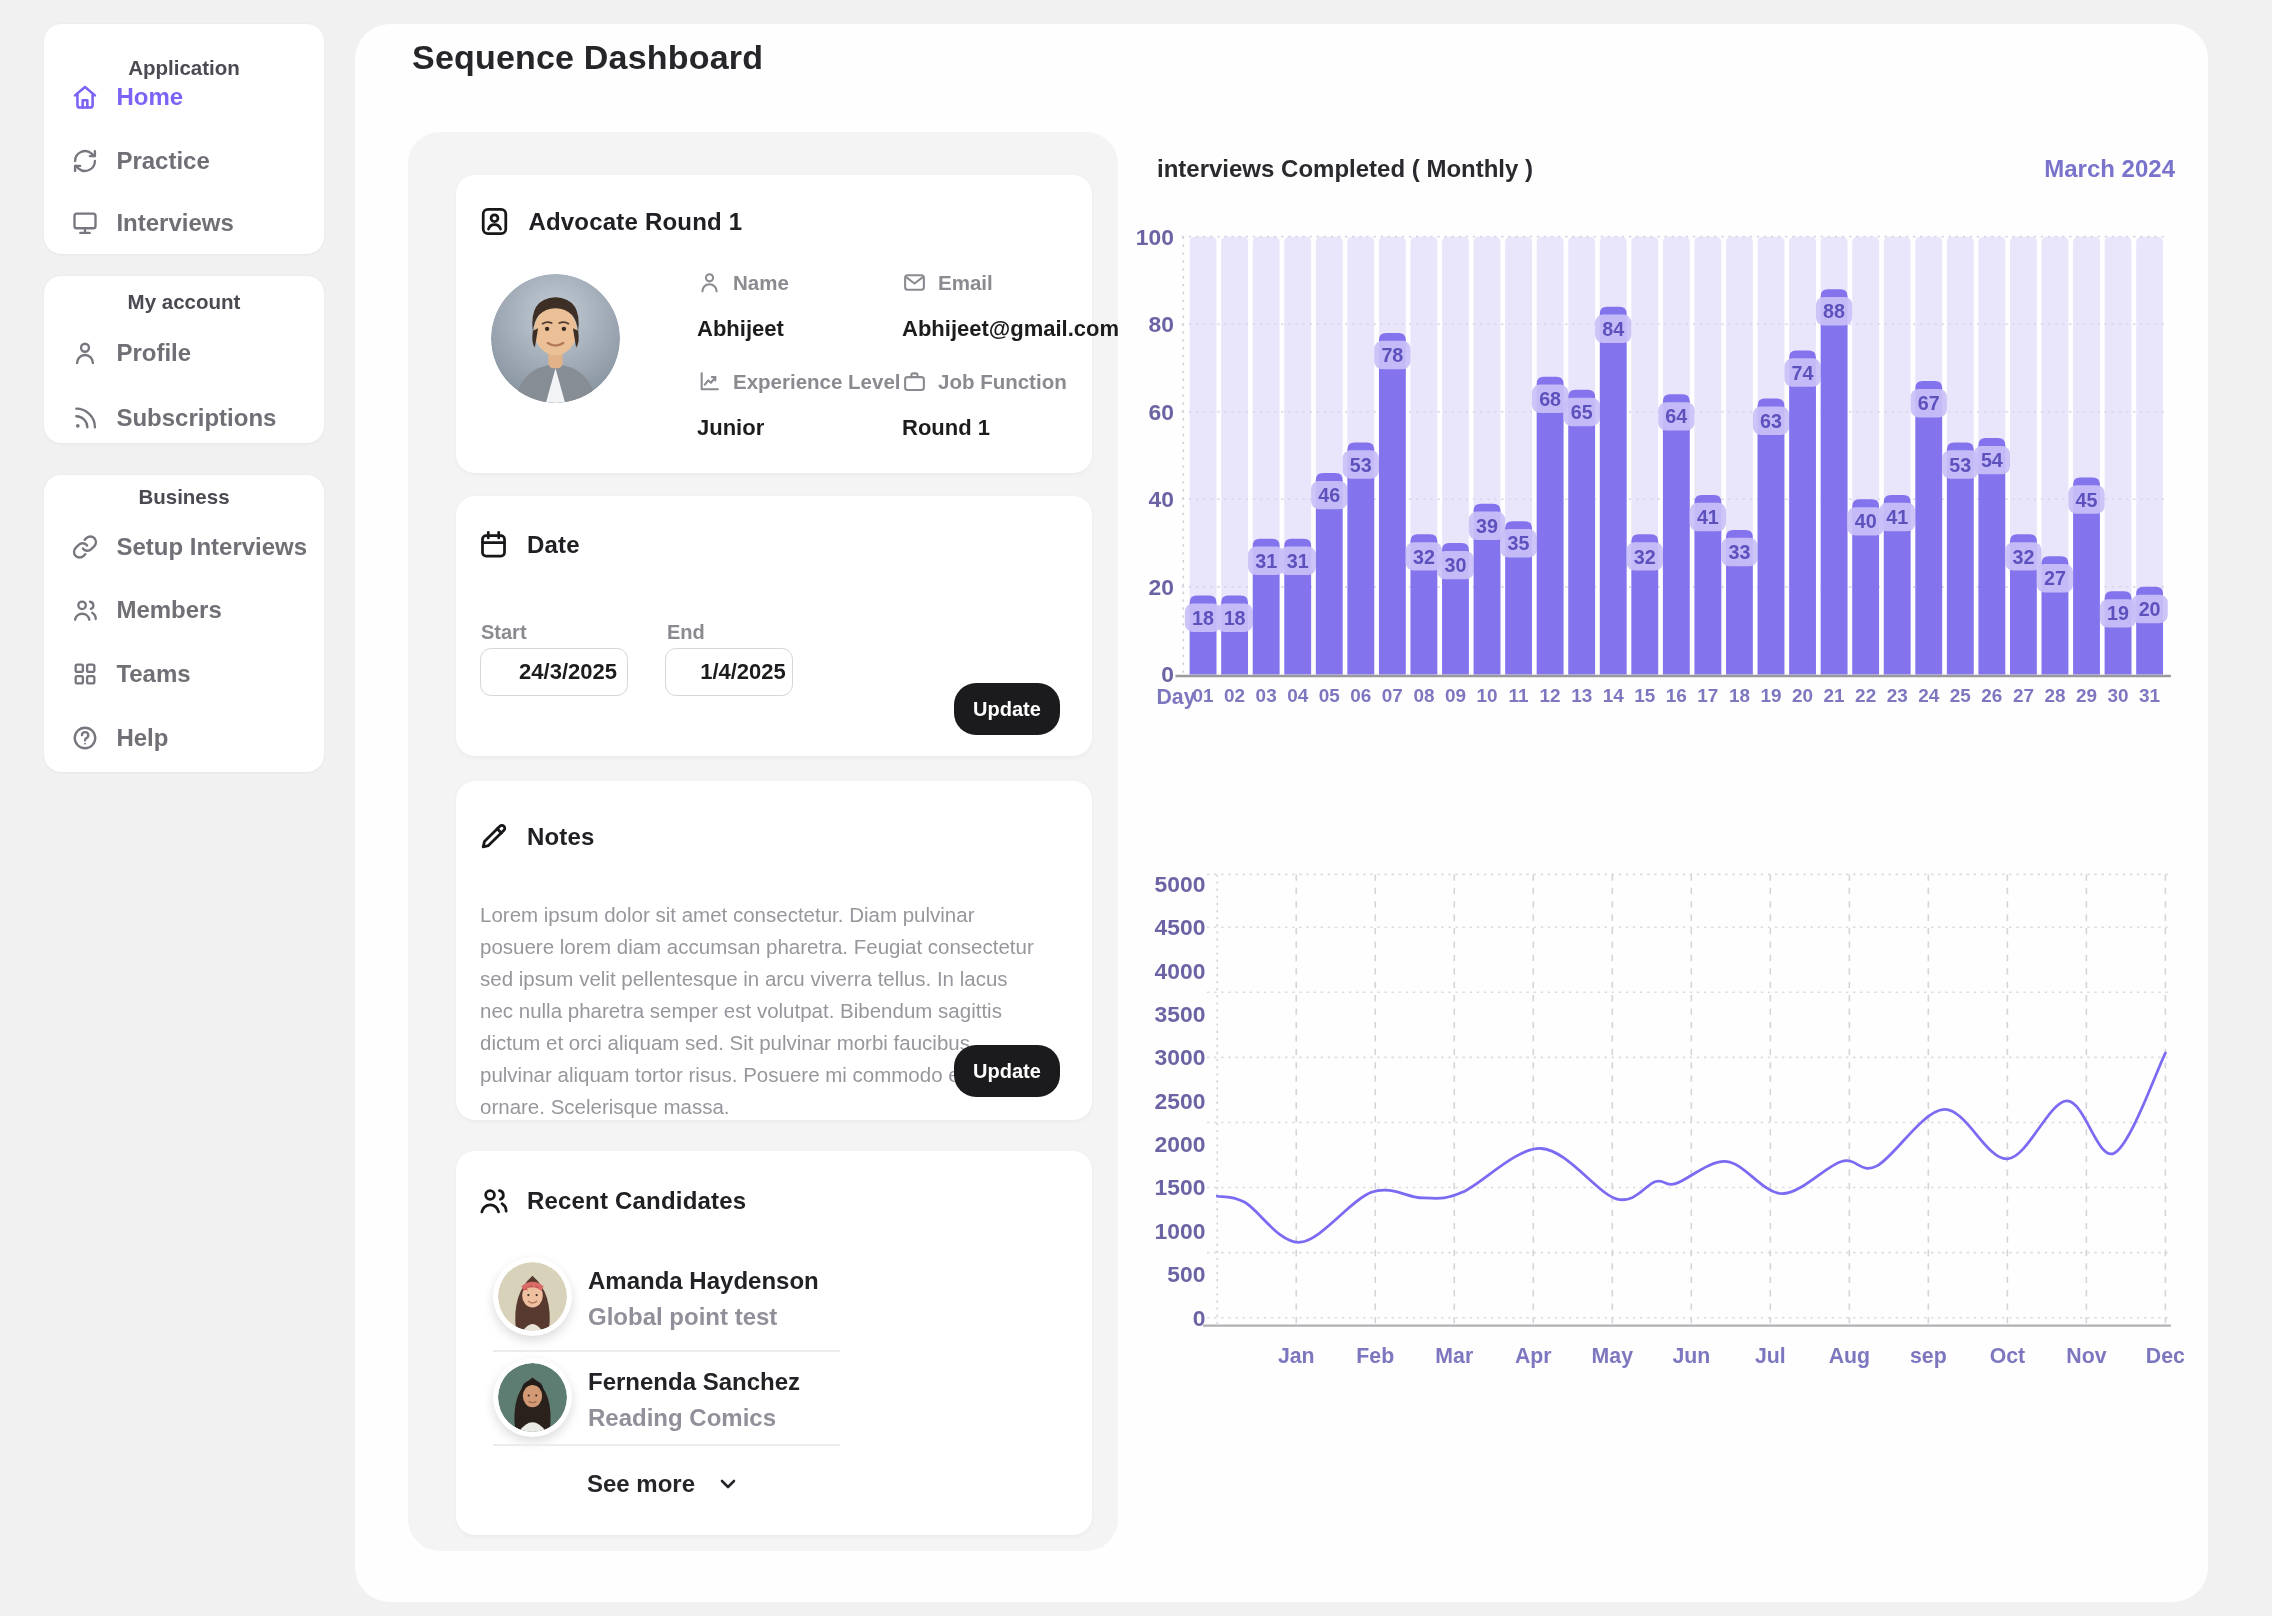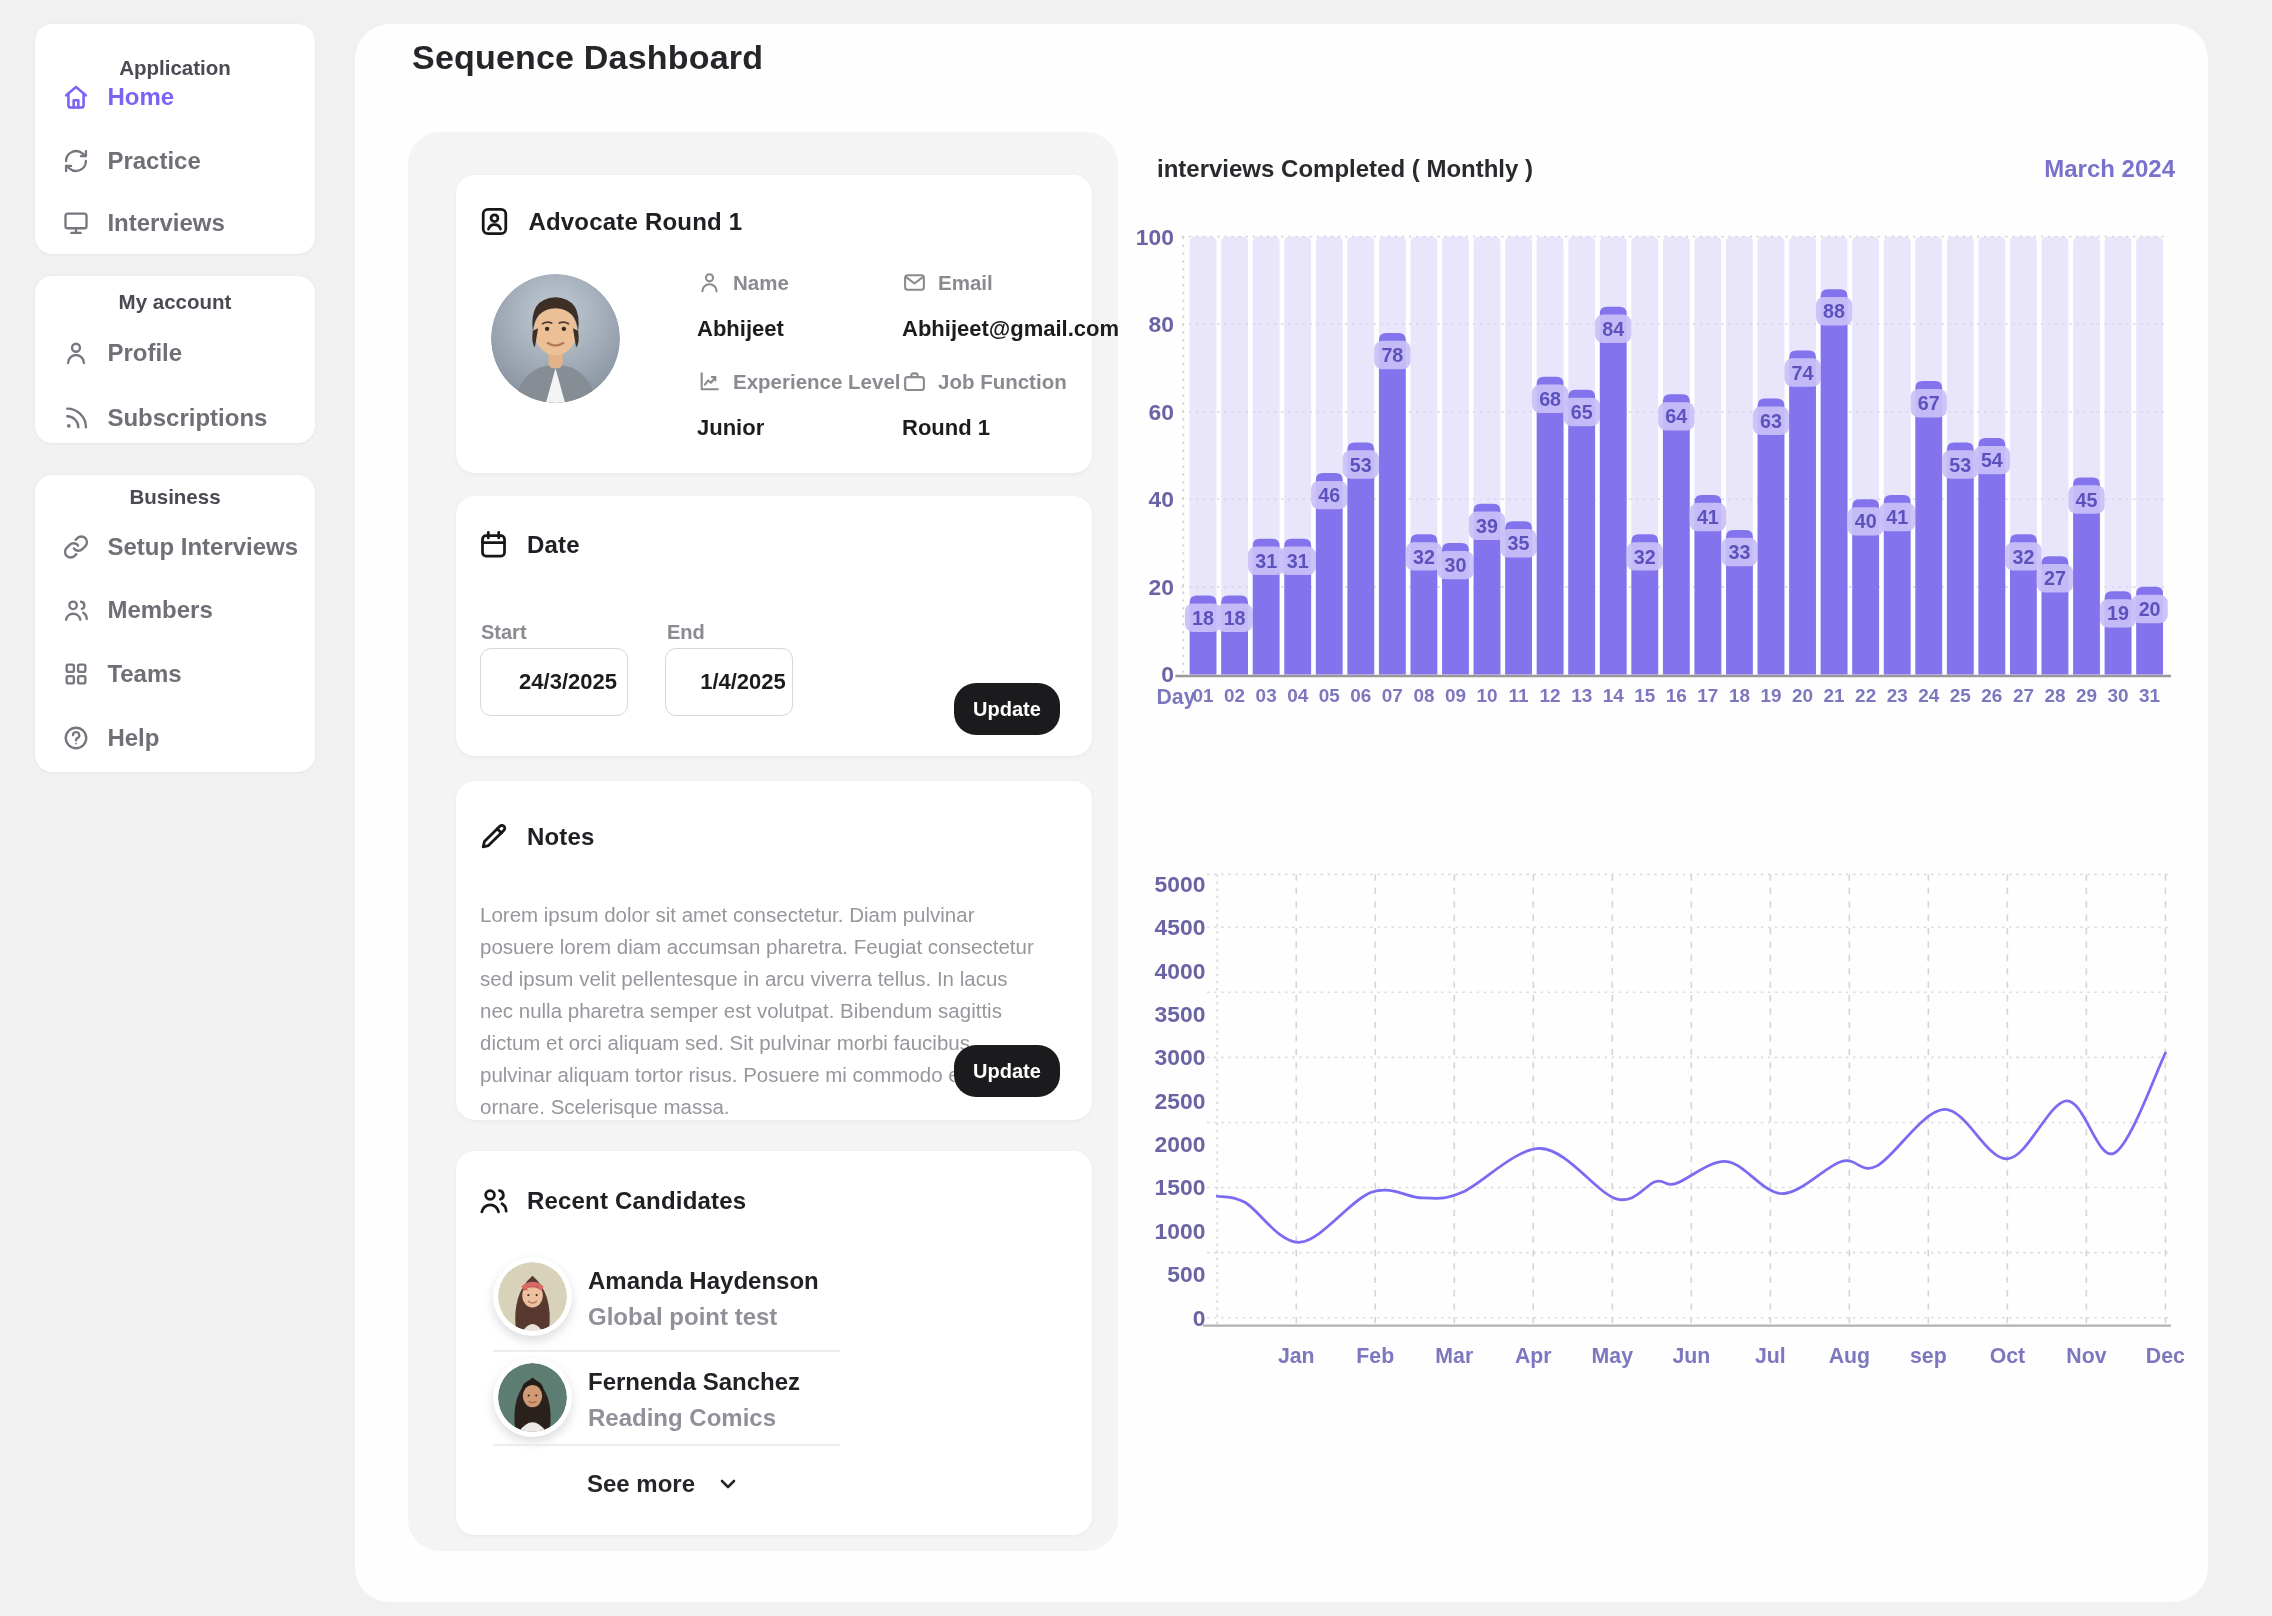--- a/index.html
+++ b/index.html
@@ -5,21 +5,21 @@
   html,body{margin:0;padding:0;}
   body{font-family:"Liberation Sans", sans-serif; background:#f1f1f2;}
   .stage{position:relative;width:2273px;height:1616px;background:#f1f1f2;overflow:hidden;}
 
   
   .main-panel{position:absolute;left:355px;top:24px;width:1853px;height:1578px;background:#fefefe;border-radius:35px;}
   .cards-container{position:absolute;left:408px;top:132px;width:710px;height:1419px;background:#f4f4f5;border-radius:32px;}
   .page-title{position:absolute;left:412px;top:38px;font-size:34px;font-weight:700;color:#26262a;letter-spacing:0.2px;}
 
   
-  .side-card{position:absolute;left:35px;width:280px;background:#ffffff;border-radius:17.4px;box-shadow:0 0.8px 2.4px rgba(0,0,0,.05);}
+  .side-card{position:absolute;left:44px;width:280px;background:#ffffff;border-radius:17.4px;box-shadow:0 0.8px 2.4px rgba(0,0,0,.05);}
   .side-card.c1{top:24px;height:230px;}
   .side-card.c2{top:276px;height:167px;}
   .side-card.c3{top:475px;height:297px;}
   .side-title{position:absolute;left:0;width:100%;text-align:center;font-size:20.5px;font-weight:700;color:#4a4a52;}
   .nav-item{position:absolute;left:0;width:100%;height:41px;display:flex;align-items:center;gap:17.4px;padding-left:27px;box-sizing:border-box;cursor:pointer;}
   .nav-item .nv-ic{width:28px;height:28px;flex:0 0 28px;display:flex;align-items:center;}
   .nav-item svg{width:28px;height:28px;stroke:#76767e;fill:none;stroke-width:2;stroke-linecap:round;stroke-linejoin:round;}
   .nav-item span{font-size:24px;font-weight:600;color:#6f6f76;}
   .nav-item.active svg{stroke:#7c62f5;stroke-width:2.2;}
   .nav-item.active span{color:#7c62f5;font-weight:700;}
@@ -36,21 +36,21 @@
   .status-dot{width:20.5px;height:20.5px;border-radius:50%;background:#22d34f;}
   .status-row b{font-size:23px;font-weight:700;color:#222226;}
   .fld{position:absolute;}
   .fld .lab{display:flex;align-items:center;gap:11px;}
   .fld .lab svg{width:25px;height:25px;stroke:#8a8a90;fill:none;stroke-width:2;stroke-linecap:round;stroke-linejoin:round;}
   .fld .lab span{font-size:20.5px;font-weight:600;color:#8a8a90;}
   .fld .val{margin-top:20.5px;font-size:22px;font-weight:700;color:#1c1c1e;}
 
   .date-card{top:496px;height:260px;}
   .in-label{position:absolute;font-size:20px;font-weight:600;color:#8a8a90;}
-  .date-input{position:absolute;height:68px;border:1.6px solid #d6d6db;border-radius:11px;display:flex;align-items:center;justify-content:center;font-size:22px;font-weight:700;color:#1c1c1e;background:#fff;box-sizing:border-box;padding-left:28px;}
+  .date-input{position:absolute;height:48px;border:1.6px solid #d6d6db;border-radius:11px;display:flex;align-items:center;justify-content:center;font-size:22px;font-weight:700;color:#1c1c1e;background:#fff;box-sizing:border-box;padding-left:28px;}
   .btn-dark{position:absolute;width:106px;height:52px;background:#1b1b1d;border-radius:22px;color:#ffffff;font-size:20px;font-weight:700;display:flex;align-items:center;justify-content:center;cursor:pointer;}
 
   .notes-card{top:781px;height:339px;}
   .notes-body{position:absolute;left:24px;top:118px;width:557px;font-size:20.5px;font-weight:500;color:#96969c;line-height:32px;}
 
   .cand-card{top:1151px;height:384px;}
   .cand-row{position:absolute;left:37px;width:347px;height:82px;cursor:pointer;}
   .avatar-sm{position:absolute;left:0;top:0;width:79px;height:79px;border-radius:50%;background:#fff;box-shadow:0 4.7px 11px rgba(0,0,0,.14);display:flex;align-items:center;justify-content:center;}
   .avatar-sm .ph{width:69px;height:69px;border-radius:50%;overflow:hidden;}
   .cand-name{position:absolute;left:95px;top:9.5px;font-size:24px;font-weight:700;color:#222226;}

